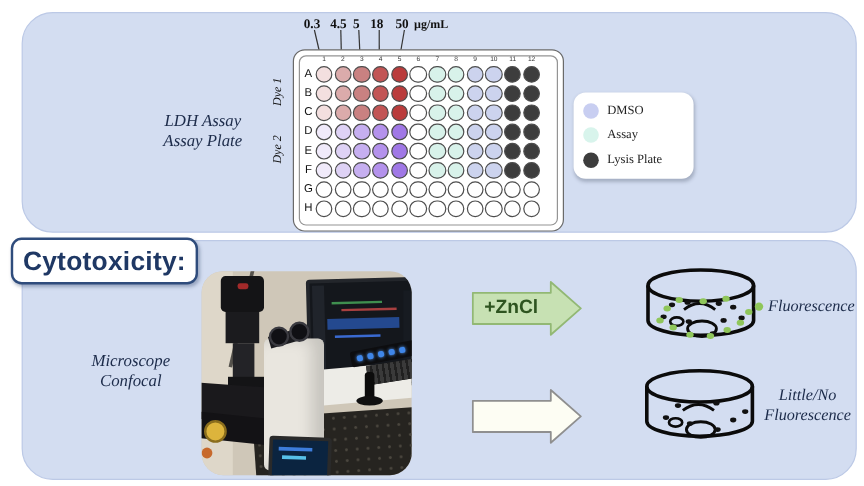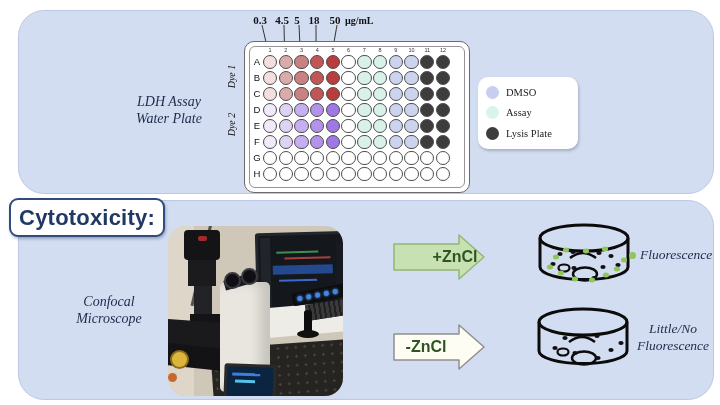--- a/index.html
+++ b/index.html
@@ -103,21 +103,21 @@
   .p-mini-line1{left:5px;top:6px;width:28px;height:3px;background:#3d7ddb;}
   .p-mini-line2{left:8px;top:13px;width:20px;height:3px;background:#57c0e8;}
 </style>
 </head>
 <body>
 
 <div class="panel" id="panel-cyto">
 
   <div class="caption" id="ldh-caption">
     <div>LDH Assay</div>
-    <div>Water Plate</div>
+    <div>Assay Plate</div>
   </div>
 
   <div id="conc-labels">
       <span class="conc-label" style="left: 241px; top: 3px;">0.3</span>
       <span class="conc-label" style="left: 263px; top: 3px;">4.5</span>
       <span class="conc-label" style="left: 278px; top: 3px;">5</span>
       <span class="conc-label" style="left: 295px; top: 3px;">18</span>
       <span class="conc-label" style="left: 316px; top: 3px;">50</span>
     </div>
   <span class="conc-unit" style="left:326px;top:4px;position:absolute;">µg/mL</span>
@@ -274,22 +274,22 @@
       </div>
     </div>
 </div>
 
 <div class="panel" id="panel-fluo">
   <div class="title-box" id="fluo-title">
     <span>Cytotoxicity:</span>
   </div>
 
   <div class="caption" id="confocal-caption">
+    <div>Microscope</div>
     <div>Confocal</div>
-    <div>Microscope</div>
   </div>
 
   <div id="photo">
     <div class="p-wall-left"></div>
     <div class="p-cable"></div>
     <div class="p-monitor">
       <div class="p-mon-side"></div>
       <div class="p-line-green"></div>
       <div class="p-line-red"></div>
       <div class="p-band-blue"></div>
@@ -324,28 +324,27 @@
     <div class="p-mini-screen">
       <div class="p-mini-line1"></div>
       <div class="p-mini-line2"></div>
     </div>
   </div>
 
   <div class="arrow-wrap" style="left:374px;top:33px;">
     <svg id="arrow-plus" width="92" height="46" viewBox="0 0 92 46">
       <polygon points="1,10 66,10 66,1 91,23 66,45 66,36 1,36" stroke-width="1.5" stroke-linejoin="round" fill="#c7e1b3" stroke="#92b874"></polygon>
     </svg>
-    <span class="arrow-label" id="arrow-plus-label" style="color: rgb(46, 84, 32); padding-left: 29px;">+ZnCl</span>
+    <span class="arrow-label" id="arrow-plus-label" style="color: rgb(46, 84, 32);">+ZnCl</span>
   </div>
 
   <div class="arrow-wrap" style="left:374px;top:123px;">
     <svg id="arrow-minus" width="92" height="46" viewBox="0 0 92 46">
       <polygon points="1,10 66,10 66,1 91,23 66,45 66,36 1,36" stroke-width="1.5" stroke-linejoin="round" fill="#fdfdf3" stroke="#8f8f8f"></polygon>
     </svg>
-    <span class="arrow-label" id="arrow-minus-label" style="color: rgb(46, 84, 32);">-ZnCl</span>
   </div>
 
   <svg id="dish-pos" style="position:absolute;left:517px;top:22px;" width="96" height="70" viewBox="0 0 96 70">
       <ellipse cx="48" cy="15" rx="44" ry="13" fill="none" stroke="#0b0b0b" stroke-width="3"></ellipse>
       <path d="M4,15 L4,44 A44,12.5 0 0 0 92,44 L92,15" fill="none" stroke="#0b0b0b" stroke-width="3"></path>
       <path d="M34,35 Q47,25 60,35" fill="none" stroke="#0b0b0b" stroke-width="2.4"></path>
       <ellipse cx="49" cy="51" rx="12" ry="6.5" fill="none" stroke="#0b0b0b" stroke-width="2.4"></ellipse>
       <ellipse cx="28" cy="45" rx="5.5" ry="3.5" fill="none" stroke="#0b0b0b" stroke-width="2.2"></ellipse>
       <ellipse cx="24" cy="31" rx="2.6" ry="2" fill="#111111"></ellipse>
       <ellipse cx="37" cy="29" rx="2.6" ry="2" fill="#111111"></ellipse>

